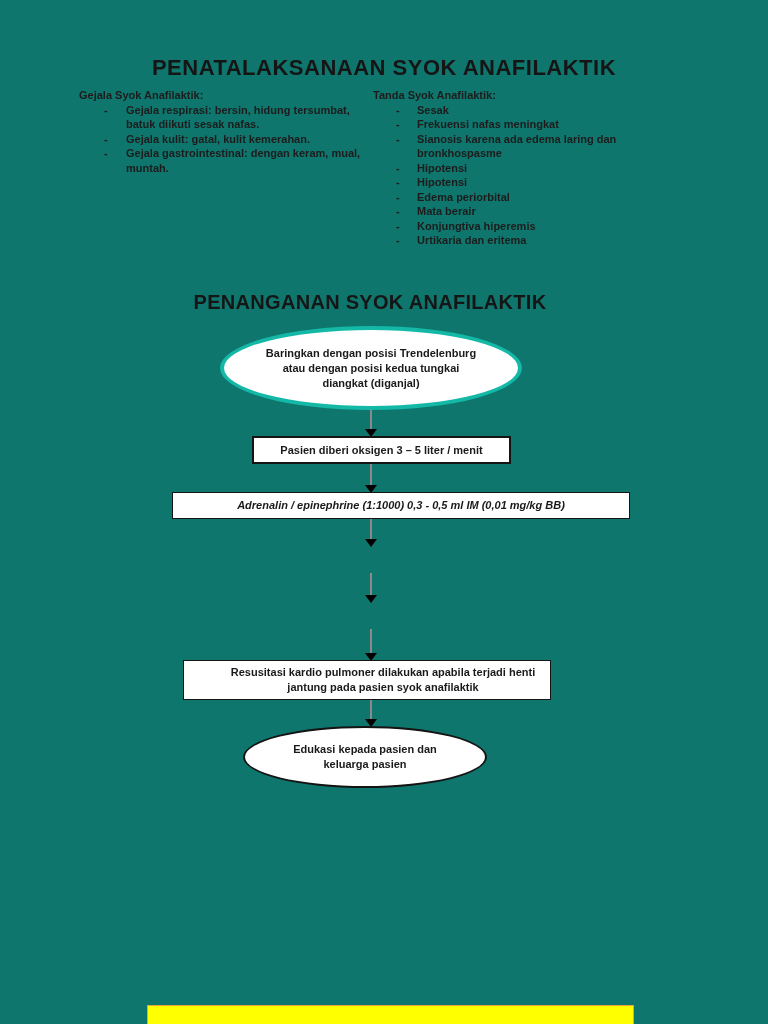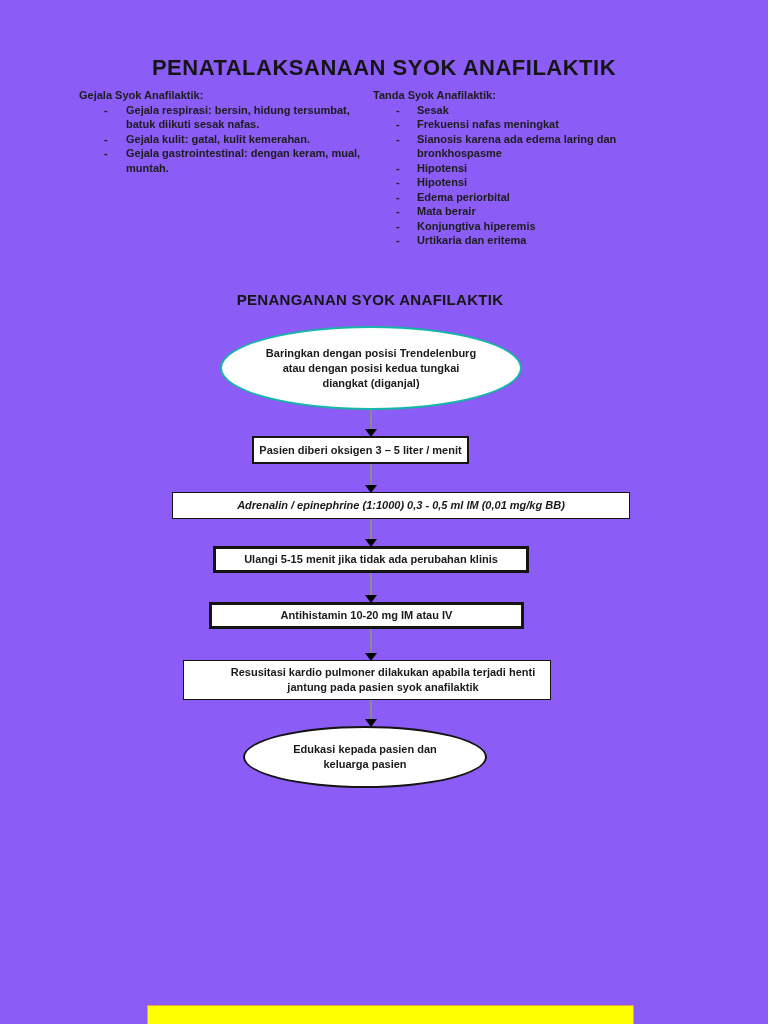--- a/index.html
+++ b/index.html
@@ -1,20 +1,20 @@
 <!DOCTYPE html>
 <html><head>
 <meta charset="utf-8">
 <style>
   html, body { margin: 0; padding: 0; background: #ffffff; }
   .page {
     position: relative;
     width: 768px;
     height: 1024px;
-    background: #8b5cf6;
+    background: #0f766e;
     overflow: hidden;
     font-family: "Liberation Sans", sans-serif;
     font-weight: 700;
     color: #1c1c1c;
   }
   .title {
     position: absolute;
     top: 55px; left: 0; width: 768px;
     margin: 0;
     text-align: center;
@@ -35,41 +35,41 @@
   .col-left  .li { padding-left: 25px; }
   .col-left  .dash { width: 22px; flex: none; }
   .col-right .li { padding-left: 23px; }
   .col-right .dash { width: 21px; flex: none; }
   .li-text { flex: 1; }
   .section-title {
     position: absolute;
     top: 291px; left: 0; width: 740px;
     margin: 0;
     text-align: center;
-    font-size: 15px;
+    font-size: 20px;
     letter-spacing: 0.3px;
     color: #151515;
   }
   .shape {
     position: absolute;
     box-sizing: border-box;
     background: #ffffff;
     display: flex;
     align-items: center;
     justify-content: center;
     text-align: center;
     font-size: 11px;
     line-height: 15px;
     color: #1a1a1a;
   }
   .ellipse { border-radius: 50%; }
   .rect .one-line { white-space: nowrap; }
-  .e1 { left: 220px; top: 326px; width: 302px; height: 84px; border: 2px solid #14b8a6; }
+  .e1 { left: 220px; top: 326px; width: 302px; height: 84px; border: 4px solid #14b8a6; }
   .e1 span { width: 218px; }
-  .b1 { left: 252px; top: 436px; width: 217px; height: 28px; border: 2px solid #141414; }
+  .b1 { left: 252px; top: 436px; width: 259px; height: 28px; border: 2px solid #141414; }
   .b2 { left: 172px; top: 492px; width: 458px; height: 27px; border: 1.5px solid #141414; font-style: italic; }
   .b3 { left: 213px; top: 546px; width: 316px; height: 27px; border: 3px solid #141414; }
   .b4 { left: 209px; top: 602px; width: 315px; height: 27px; border: 3px solid #141414; }
   .b5 { left: 183px; top: 660px; width: 368px; height: 40px; border: 1.5px solid #141414; padding-left: 32px; }
   .b5 span { width: 356px; }
   .e2 { left: 243px; top: 726px; width: 244px; height: 62px; border: 2px solid #141414; }
   .e2 span { width: 175px; }
   .arrow { position: absolute; width: 12px; left: 365px; }
   .arrow .line {
     position: absolute; left: 5.2px; top: 0; bottom: 6px;
@@ -182,32 +182,26 @@
 
   <div class="shape rect b2">
     <span class="one-line">Adrenalin / epinephrine (1:1000) 0,3 - 0,5 ml IM (0,01 mg/kg BB)</span>
   </div>
 
   <div class="arrow a3">
       <i class="line"></i>
       <i class="head"></i>
     </div>
 
-  <div class="shape rect b3">
-    <span class="one-line">Ulangi 5-15 menit jika tidak ada perubahan klinis</span>
-  </div>
 
   <div class="arrow a4">
       <i class="line"></i>
       <i class="head"></i>
     </div>
 
-  <div class="shape rect b4">
-    <span class="one-line">Antihistamin 10-20 mg IM atau IV</span>
-  </div>
 
   <div class="arrow a5">
       <i class="line"></i>
       <i class="head"></i>
     </div>
 
   <div class="shape rect b5">
     <span>Resusitasi kardio pulmoner dilakukan apabila terjadi henti jantung pada pasien syok anafilaktik</span>
   </div>
 

